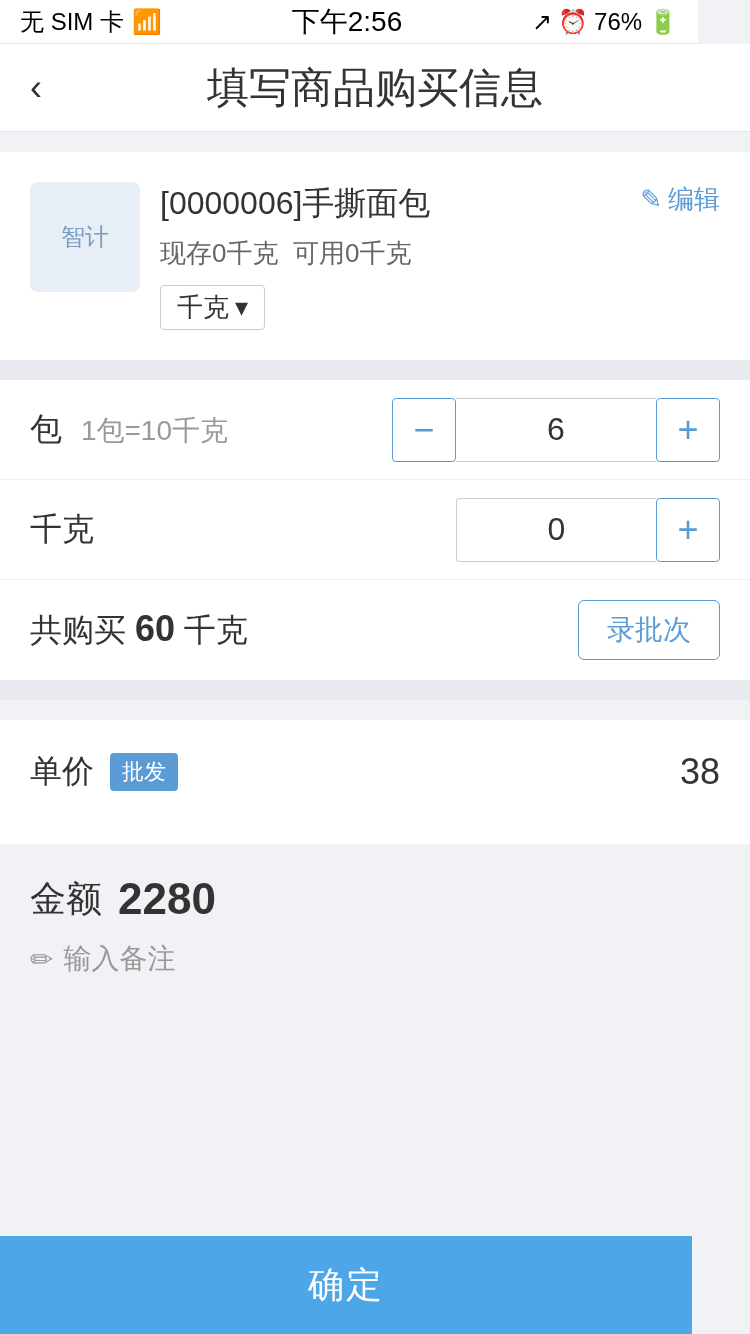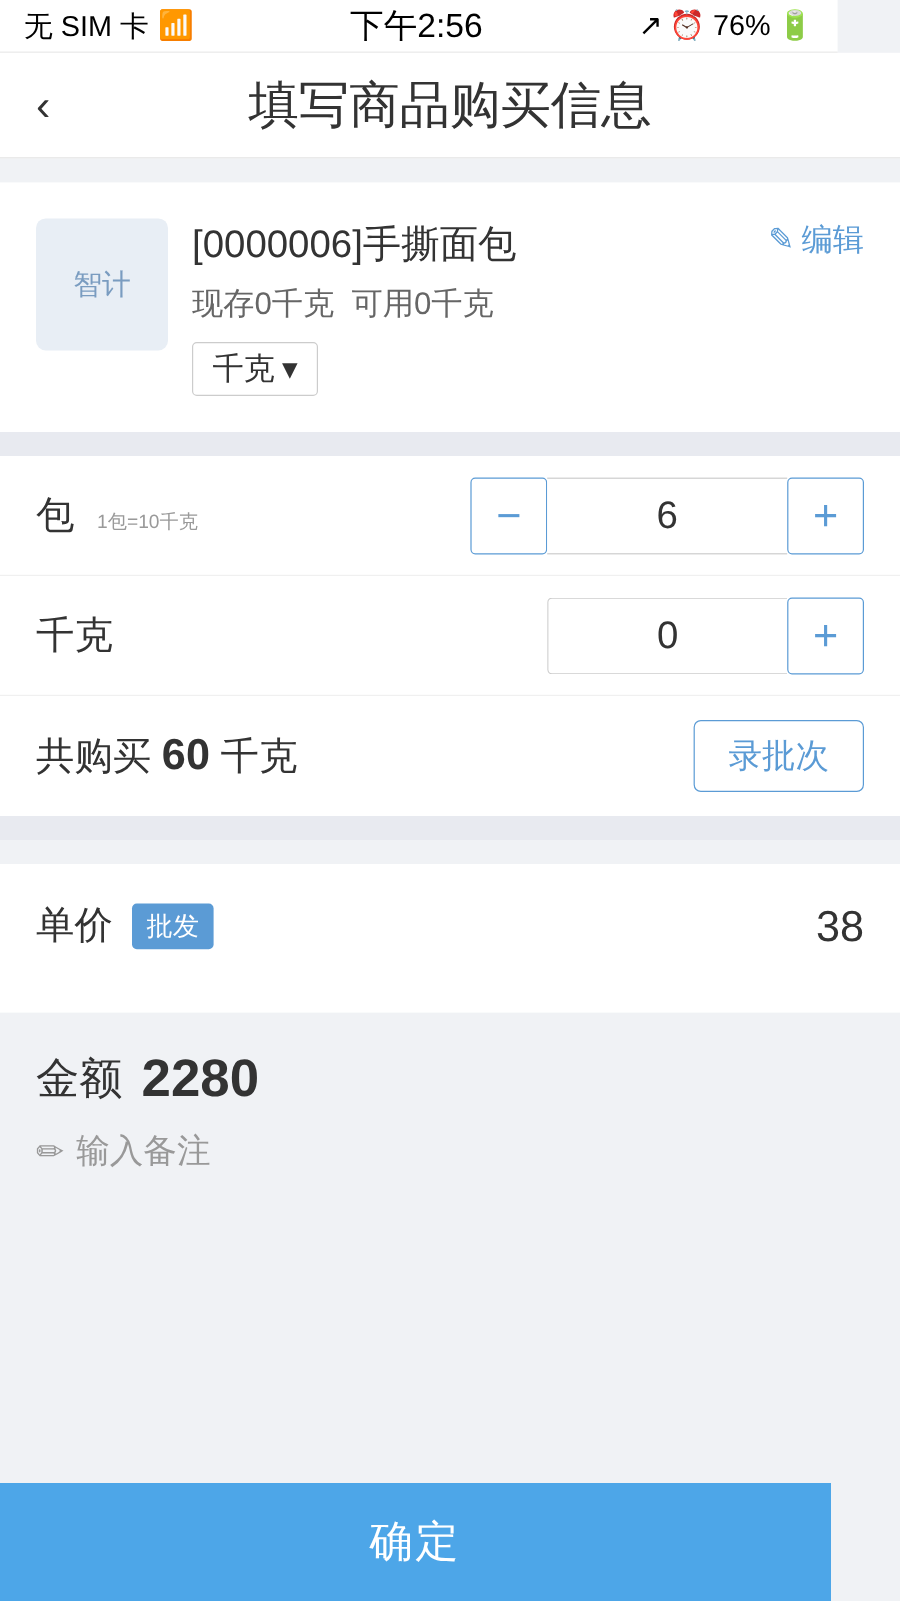--- a/index.html
+++ b/index.html
@@ -133,21 +133,21 @@
       padding: 0 30px;
       height: 100px;
       border-bottom: 1px solid #f0f0f0;
     }
     .input-label {
       flex: 1;
       font-size: 32px;
       color: #333;
     }
     .input-label-sub {
-      font-size: 16px;
+      font-size: 28px;
       color: #999;
       margin-left: 10px;
     }
     .input-control {
       display: flex;
       align-items: center;
       gap: 0;
     }
     .qty-btn {
       width: 64px;

